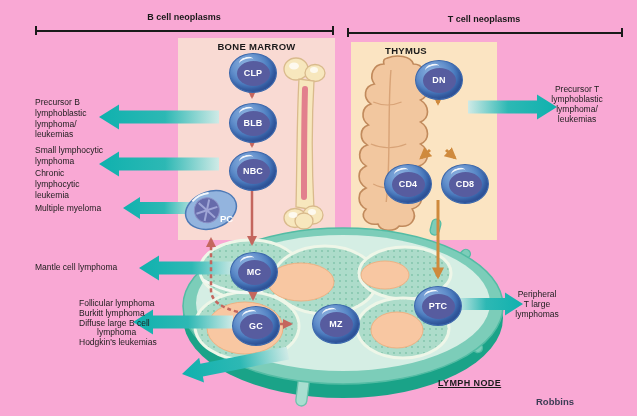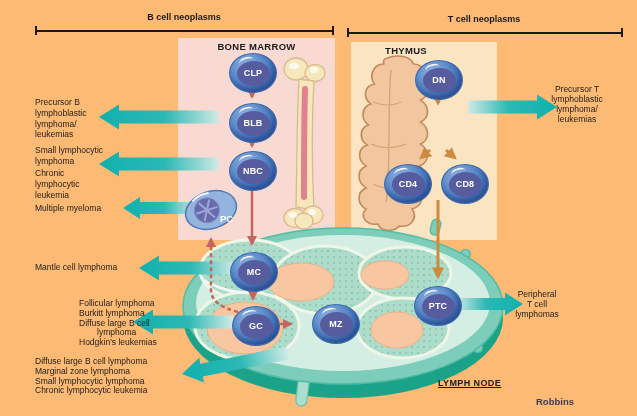--- a/index.html
+++ b/index.html
@@ -1,16 +1,16 @@
 <!DOCTYPE html>
 <html><head>
 <meta charset="utf-8">
 <style>
   html,body{margin:0;padding:0;background:#fff;}
-  #canvas{position:relative;width:637px;height:416px;background:#fdba74;overflow:hidden;
+  #canvas{position:relative;width:637px;height:416px;background:#f9a8d4;overflow:hidden;
           font-family:"Liberation Sans",sans-serif;color:#1c1c1c;}
   .abs{position:absolute;}
   .box{position:absolute;}
   .hdr{position:absolute;font-size:9.5px;font-weight:bold;color:#1a1a1a;text-align:center;letter-spacing:.3px;}
   .bracket-line{position:absolute;height:1.5px;background:#1a1a1a;}
   .tick{position:absolute;width:1.5px;height:9px;background:#1a1a1a;}
   .blabel{position:absolute;font-size:9px;font-weight:bold;color:#1a1a1a;text-align:center;}
   .lbl{position:absolute;font-size:8.5px;line-height:10.8px;color:#1c1c1c;}
   .lbl.tight{line-height:9.8px;}
   .lbl.right{text-align:center;line-height:10px;}
@@ -224,35 +224,29 @@
   </div>
   <div class="lbl" style="left:35px;top:203px;">Multiple myeloma</div>
   <div class="lbl" style="left:35px;top:262px;">Mantle cell lymphoma</div>
   <div class="lbl tight" style="left:35px;top:299px;margin-left:44px;">
     <div>Follicular lymphoma</div>
     <div>Burkitt lymphoma</div>
     <div>Diffuse large B cell</div>
     <div class="indent">lymphoma</div>
     <div>Hodgkin's leukemias</div>
   </div>
-  <div class="lbl tight" style="left:35px;top:357px;">
-    <div>Diffuse large B cell lymphoma</div>
-    <div>Marginal zone lymphoma</div>
-    <div>Small lymphocytic lymphoma</div>
-    <div>Chronic lymphocytic leukemia</div>
-  </div>
 
   <div class="lbl right" style="left:527px;top:84px;width:100px;">
     <div>Precursor T</div>
     <div>lymphoblastic</div>
     <div>lymphoma/</div>
     <div>leukemias</div>
   </div>
   <div class="lbl right" style="left:495px;top:289px;width:84px;">
     <div>Peripheral</div>
-    <div>T cell</div>
+    <div>T large</div>
     <div>lymphomas</div>
   </div>
 
   <div class="lnode-label" style="left:438px;top:378px;">LYMPH NODE</div>
   <div class="credit" style="left:536px;top:396px;">Robbins</div>
 
 </div>
 
 </body></html>

